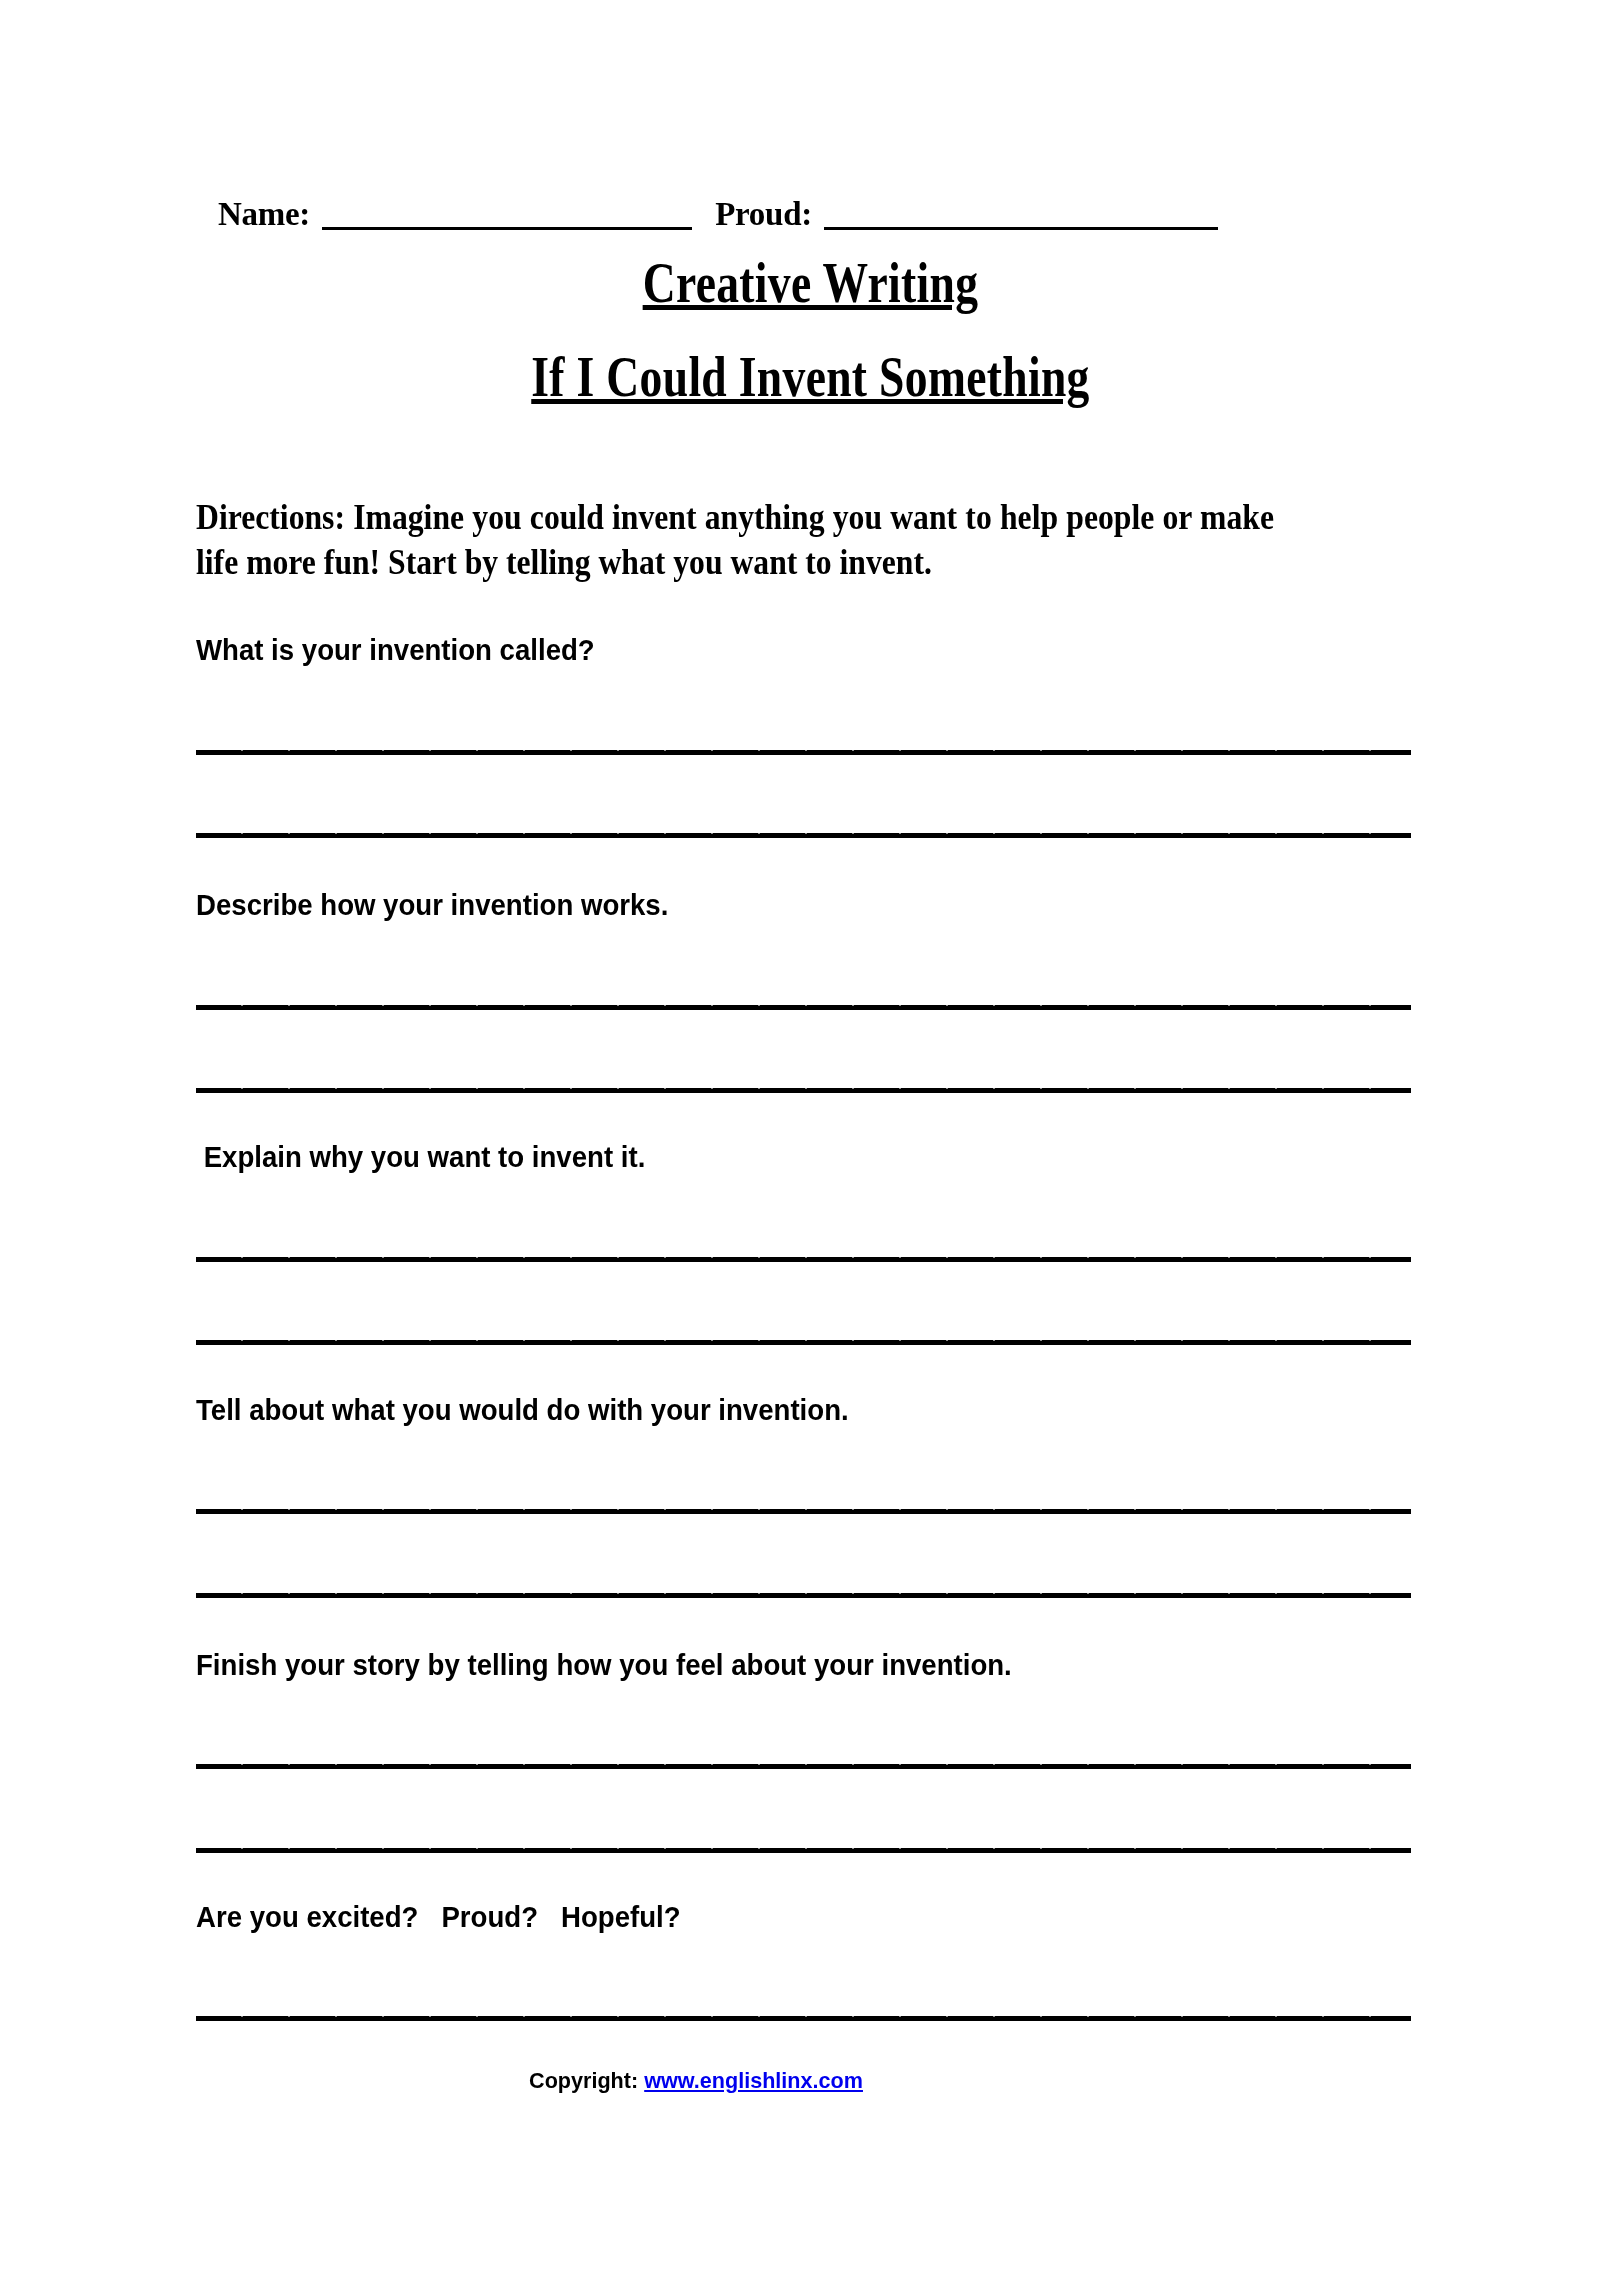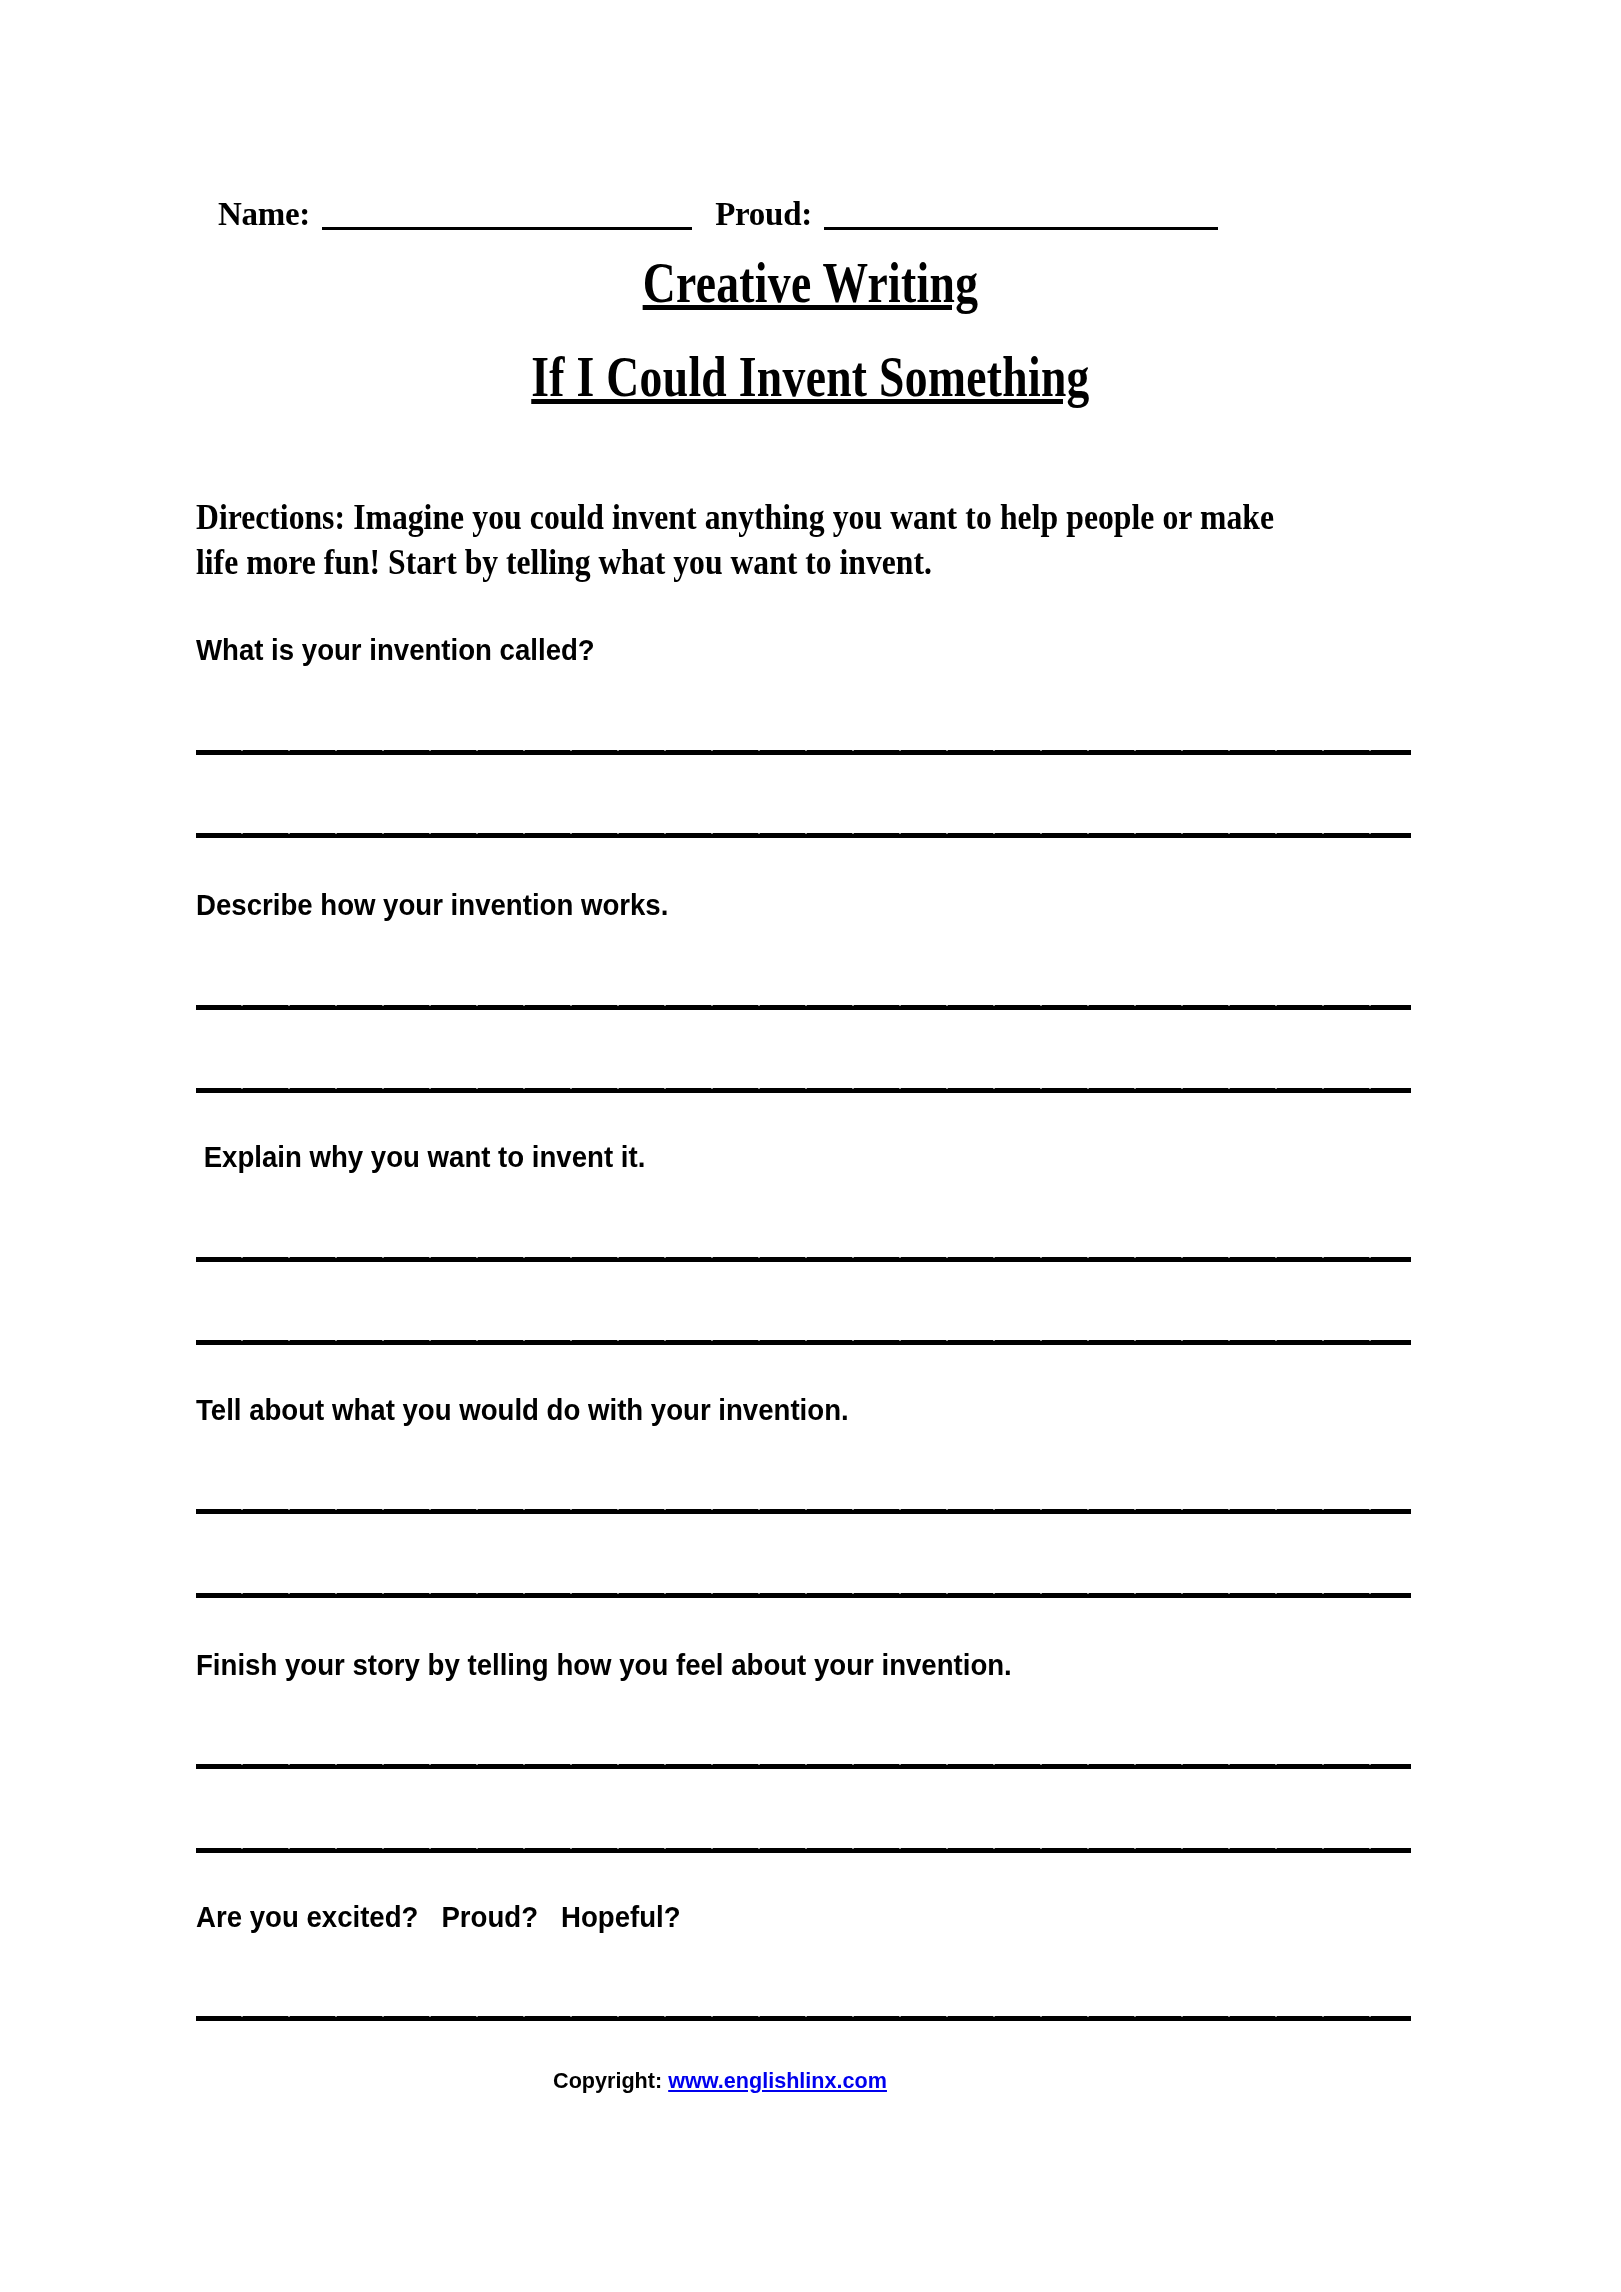--- a/index.html
+++ b/index.html
@@ -137,21 +137,20 @@
   .footer {
     position: absolute;
     left: 0;
     top: 2068px;
     width: 1392px;
     text-align: center;
     font-family: "Liberation Sans", sans-serif;
     font-weight: bold;
     font-size: 21.6px;
     color: #000000;
-    padding-left: 24px;
   }
   .footer .link {
     color: #0000EE;
     text-decoration: underline;
   }
 </style>
 </head>
 <body>
 
 <div class="page">

